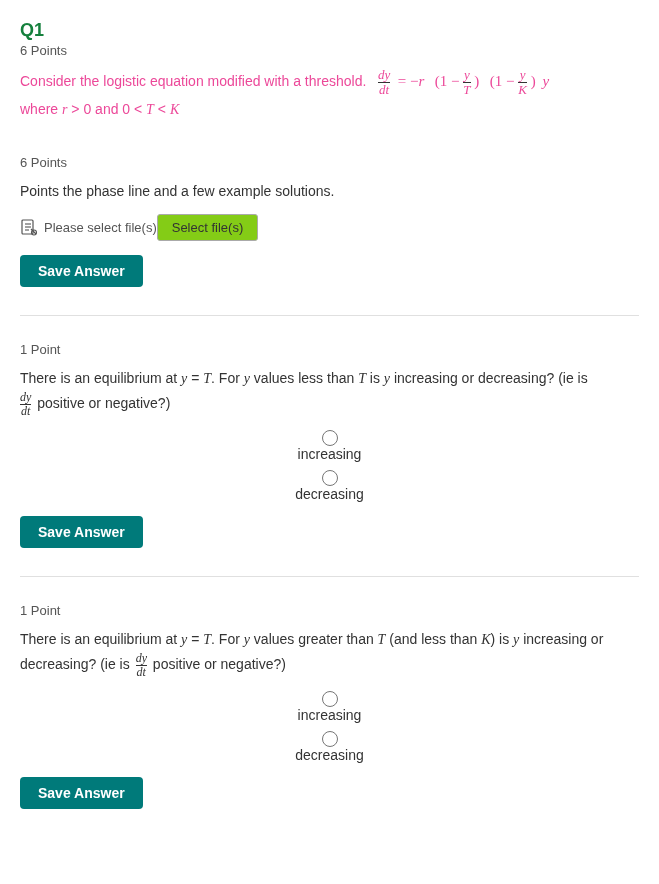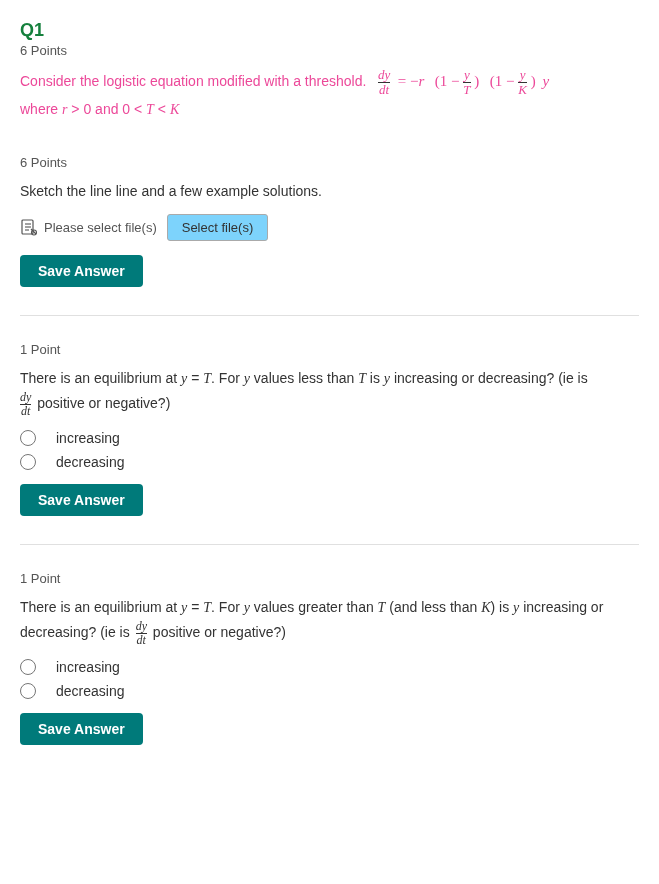--- a/index.html
+++ b/index.html
@@ -49,39 +49,38 @@
     }
     .sq-text {
       font-size: 14px;
       color: #333;
       line-height: 1.6;
       margin-bottom: 12px;
     }
     .file-select-area {
       display: flex;
       align-items: center;
-      gap: 10px;
       margin-bottom: 14px;
     }
     .file-icon-label {
       display: flex;
       align-items: center;
       gap: 6px;
       color: #555;
       font-size: 13px;
     }
     .file-icon {
       width: 18px;
       height: 18px;
       display: inline-block;
     }
     .select-files-btn {
       padding: 5px 14px;
       border: 1px solid #aaa;
-      background: #7dd3fc;
+      background: #84cc16;
       border-radius: 3px;
       font-size: 13px;
       cursor: pointer;
       color: #333;
     }
     .save-answer-btn {
       padding: 8px 18px;
       background: #007a7a;
       color: #fff;
       border: none;
@@ -89,24 +88,25 @@
       font-size: 14px;
       font-weight: bold;
       cursor: pointer;
     }
     .radio-group {
       margin-bottom: 14px;
     }
     .radio-option {
       display: flex;
       align-items: center;
-      gap: 20px;
+      gap: 0;
       margin-bottom: 8px;
       font-size: 14px;
       color: #333;
+      flex-direction: column;
     }
     .radio-option input[type="radio"] {
       width: 16px;
       height: 16px;
       cursor: pointer;
     }
     .divider {
       border: none;
       border-top: 1px solid #e0e0e0;
       margin: 16px 0;
@@ -144,21 +144,21 @@
       <span style="font-size:15px;">)</span>
        <span style="font-style:italic;">y</span>
     </span>
     <br>
     where <span style="font-style:italic; font-family:'Times New Roman',serif;">r</span> &gt; 0 and 0 &lt; <span style="font-style:italic; font-family:'Times New Roman',serif;">T</span> &lt; <span style="font-style:italic; font-family:'Times New Roman',serif;">K</span>
   </div>
 </div>
 
 <div class="subquestion-block">
   <div class="sq-points">6 Points</div>
-  <div class="sq-text">Sketch the line line and a few example solutions.</div>
+  <div class="sq-text">Points the phase line and a few example solutions.</div>
   <div class="file-select-area">
     <div class="file-icon-label">
       <svg class="file-icon" viewBox="0 0 18 18" fill="none" xmlns="http://www.w3.org/2000/svg">
         <rect x="2" y="1" width="11" height="14" rx="1" stroke="#555" stroke-width="1.2" fill="none"></rect>
         <line x1="5" y1="5" x2="11" y2="5" stroke="#555" stroke-width="1.1"></line>
         <line x1="5" y1="8" x2="11" y2="8" stroke="#555" stroke-width="1.1"></line>
         <line x1="5" y1="11" x2="9" y2="11" stroke="#555" stroke-width="1.1"></line>
         <path d="M11 10 L16 15" stroke="#555" stroke-width="1.2"></path>
         <circle cx="14" cy="13.5" r="2.5" stroke="#555" stroke-width="1.1" fill="none"></circle>
       </svg>

